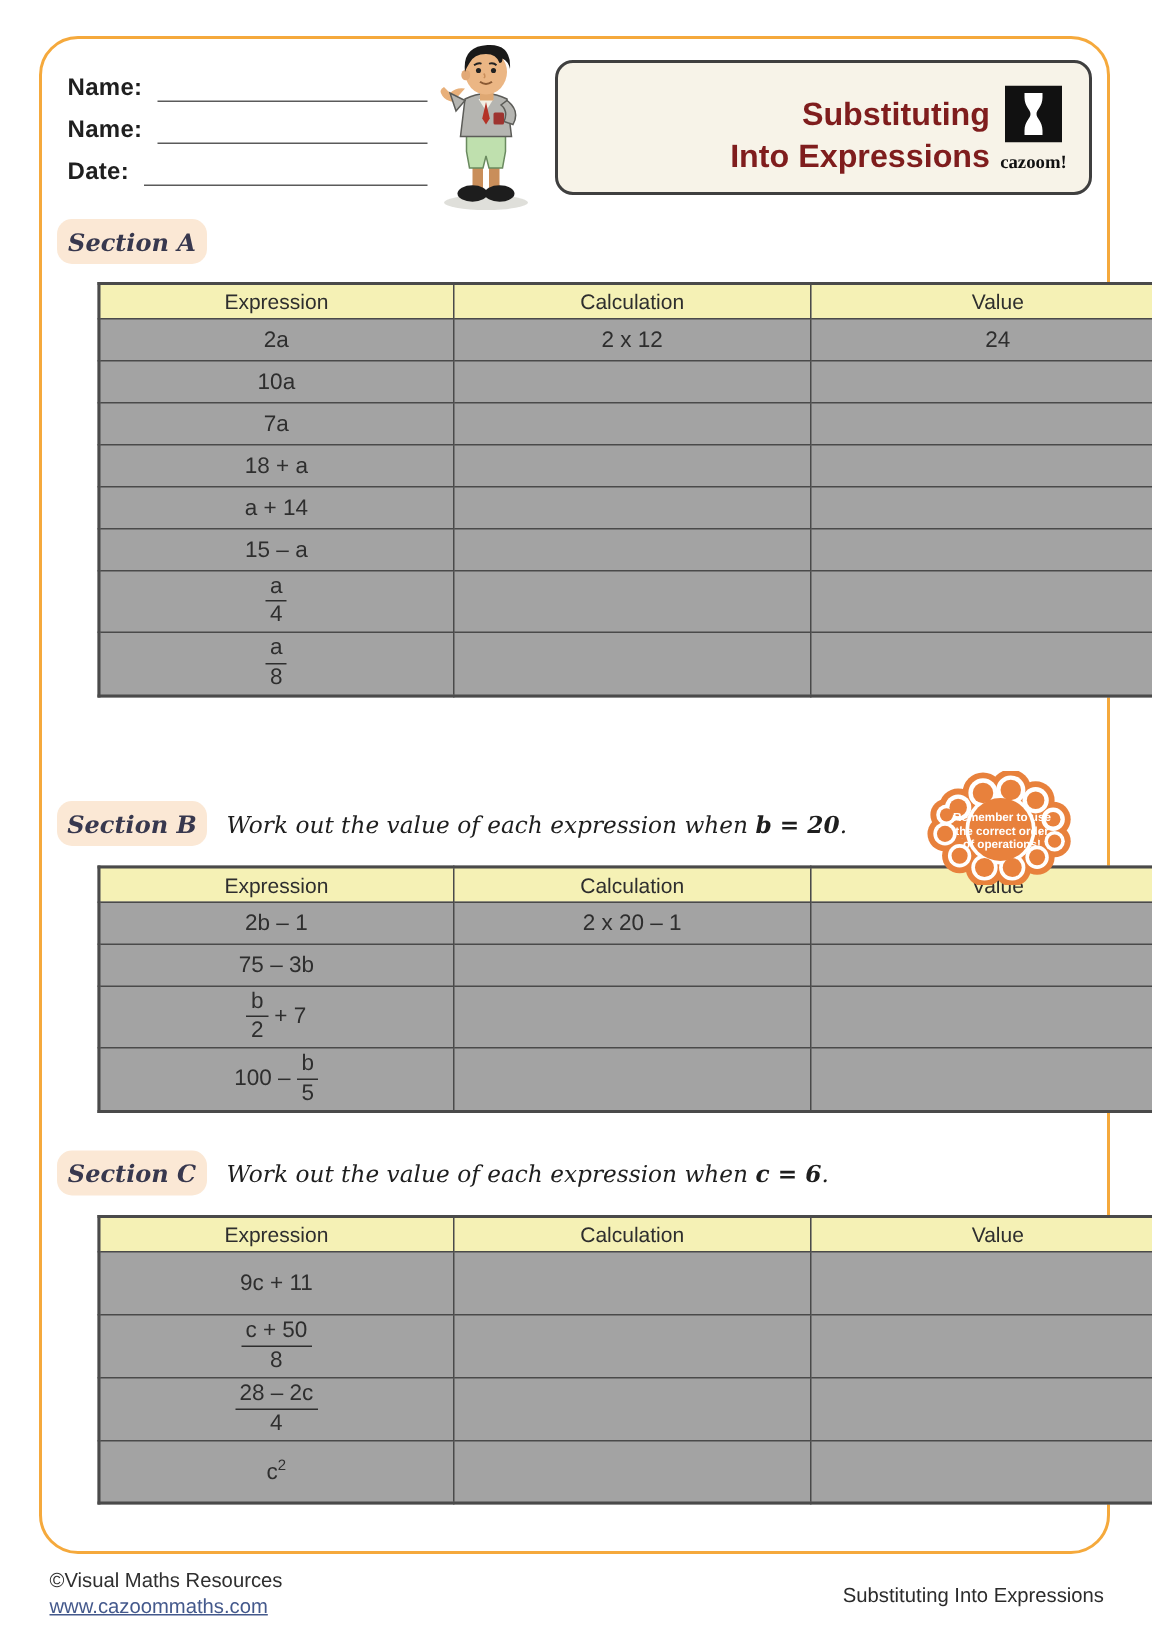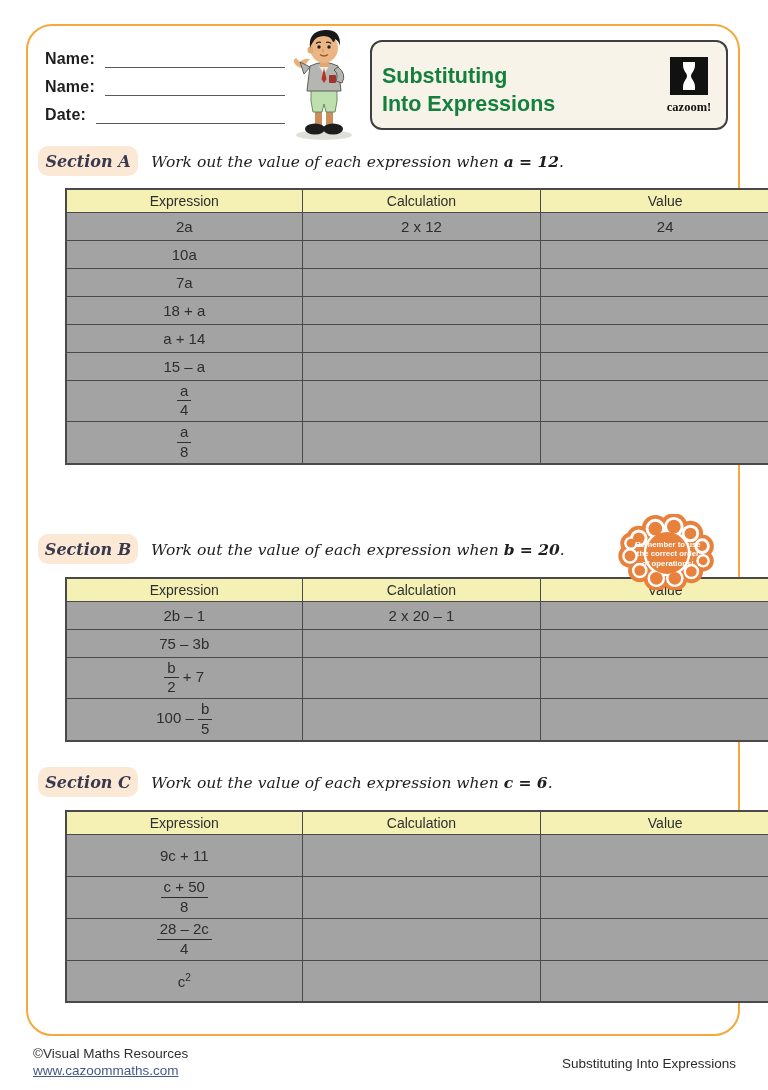--- a/index.html
+++ b/index.html
@@ -12,22 +12,22 @@
   .field-row { position:absolute; left:45px; display:flex; align-items:flex-end; width:240px; }
   .field-label { font-size:16px; font-weight:bold; color:#1f1f1f; letter-spacing:.2px; }
   .field-line { flex:1; margin-left:10px; border-bottom:1.7px solid #5a5a5a; height:20px; }
 
   
   .boy { position:absolute; left:282px; top:23px; width:80px; height:119px; }
 
   
   .title-box { position:absolute; left:370px; top:40px; width:358px; height:90px;
                background:#F7F3E8; border:2.5px solid #3f3f3f; border-radius:12px; }
-  .title-text { position:absolute; left:10px; top:21px; width:278px; text-align:left;
-                font-size:21.5px; font-weight:bold; color:#15803d; line-height:1.28; }
+  .title-text { position:absolute; left:10px; top:21px; width:278px; text-align:right;
+                font-size:21.5px; font-weight:bold; color:#7f1d1d; line-height:1.28; }
   .logo { position:absolute; right:13px; top:15px; width:48px; text-align:center; }
   .logo-caption { font-family:"Liberation Serif", serif; font-weight:bold; font-size:12.5px; color:#111; margin-top:1px; }
 
   
   .section-label { position:absolute; left:38px; width:100px; height:30px; background:#FBE8D5;
                    border-radius:10px; display:flex; align-items:center; justify-content:center;
                    font-family:"DejaVu Serif", serif; font-style:italic; font-weight:bold;
                    font-size:16px; color:#38384e; }
   .instruction { position:absolute; left:151px; font-family:"DejaVu Serif", serif; font-style:italic;
                  font-size:15.5px; color:#1e1e1e; }
@@ -109,23 +109,20 @@
     <div class="logo">
       <svg width="38" height="38" viewBox="0 0 38 38">
         <rect width="38" height="38" fill="#111"></rect>
         <path d="M13 5 h12 v3 c0 6 -4 8 -4 11 c0 3 4 5 4 11 v3 h-12 v-3 c0 -6 4 -8 4 -11 c0 -3 -4 -5 -4 -11 z" fill="#fff"></path>
       </svg>
       <div class="logo-caption">cazoom!</div>
     </div>
   </div>
 
   <div class="section-label" style="top:146px;">Section A</div>
-  <div class="instruction" style="top:152px;">
-    <span>Work out the value of each expression when </span><b>a = 12</b><span>.</span>
-  </div>
   <table class="w-table" style="top:188px;">
     <colgroup>
         <col style="width:32.6%">
         <col style="width:33.0%">
         <col style="width:34.4%">
       </colgroup>
   <thead>
         <tr>
           <th>Expression</th>
           <th>Calculation</th>

